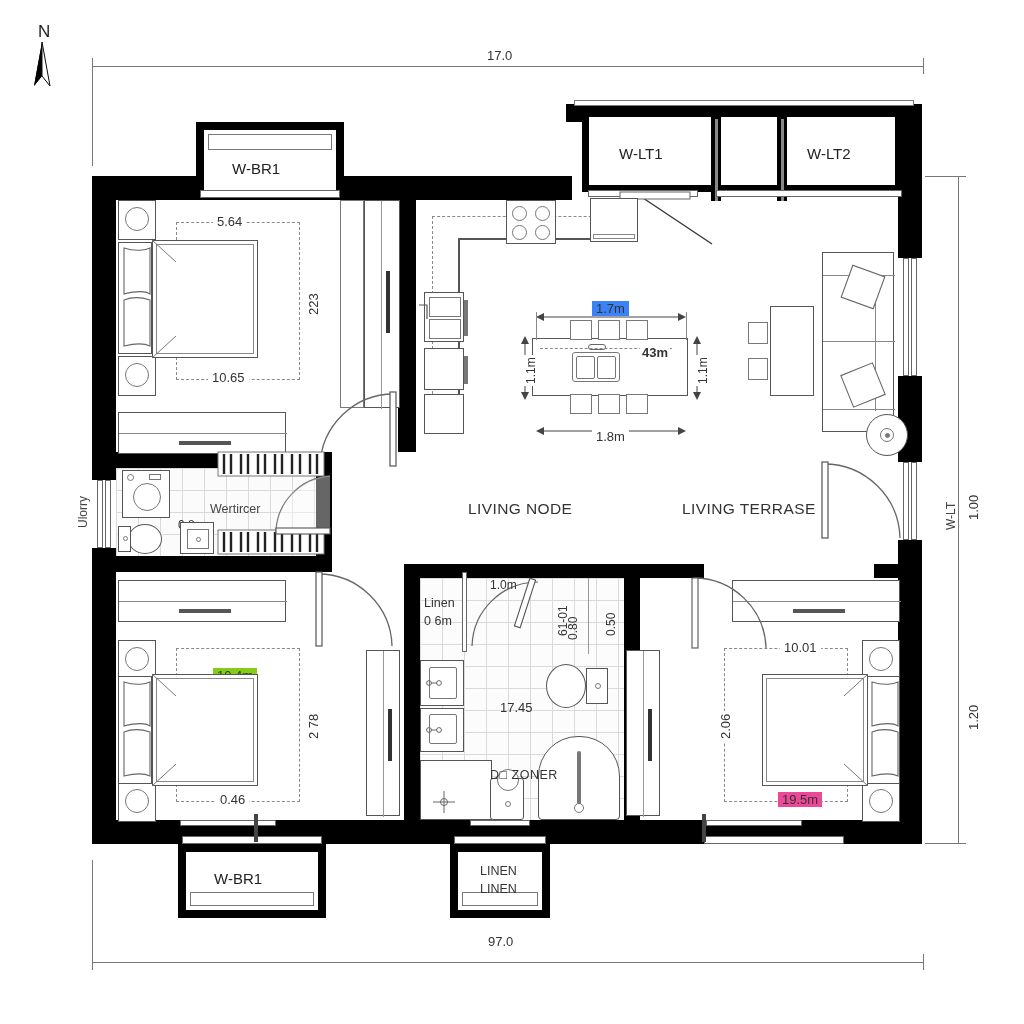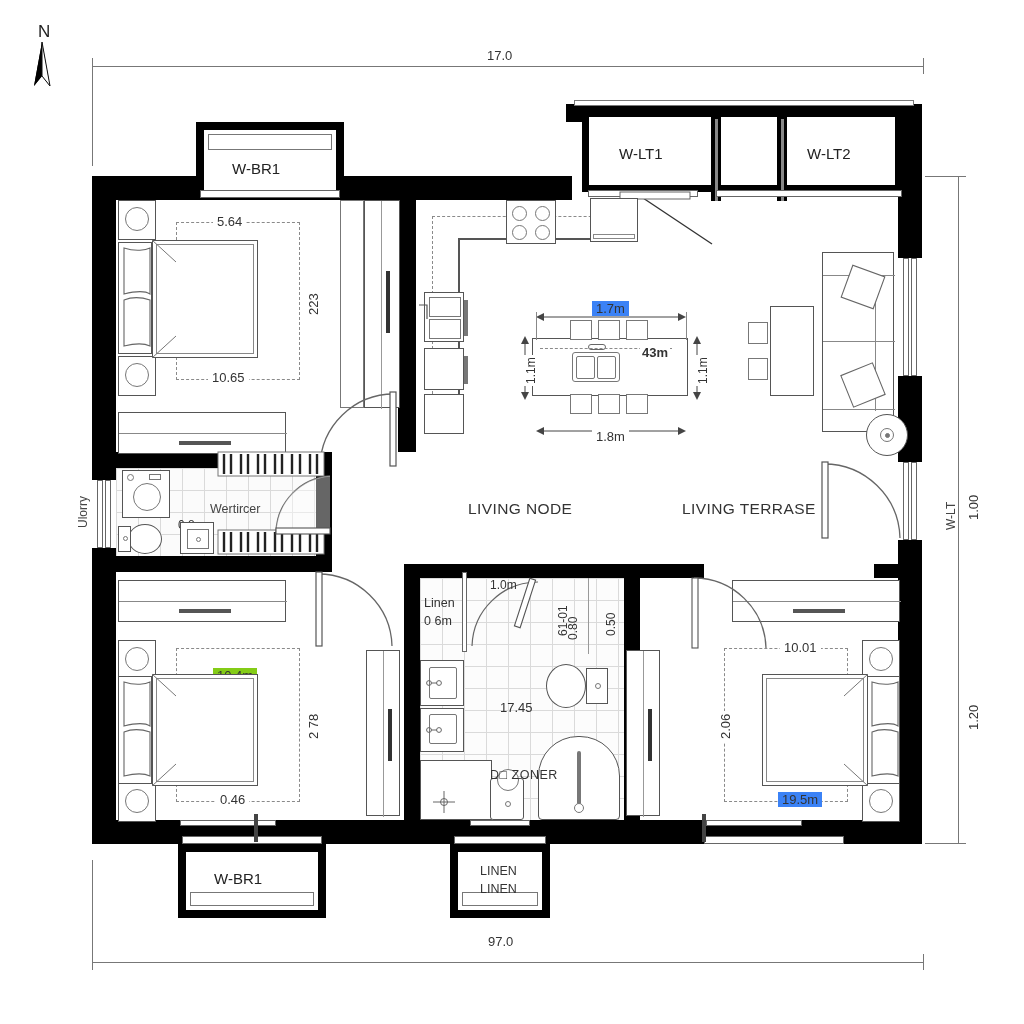--- a/index.html
+++ b/index.html
@@ -466,21 +466,21 @@
     <div class="fx2 circ" style="left:14px;top:22px;width:6px;height:6px;"></div>
   </div>
   <div class="t dim" style="left:500px;top:700px;">17.45</div>
   <div class="t tinylabel" style="left:490px;top:768px;letter-spacing:.5px;">D□ ZONER</div>
 
   <div class="abs" style="left:470px;top:820px;width:60px;height:6px;border:1px solid #666;background:#fff;"></div>
 
   <div class="dashbox" style="left:724px;top:648px;width:122px;height:152px;"></div>
   <div class="t dim" style="left:780px;top:640px;background:#fff;padding:0 4px;">10.01</div>
   <div class="t dim rot90" style="left:718px;top:742px;background:#fff;padding:0 3px;">2.06</div>
-  <div class="t dim" style="left:778px;top:792px;background:#3b82f6;padding:0 4px;">19.5m</div>
+  <div class="t dim" style="left:778px;top:792px;background:#ec4899;padding:0 4px;">19.5m</div>
 
   <div class="fx" style="left:862px;top:640px;width:38px;height:40px;">
     <div class="fx2 circ" style="left:6px;top:6px;width:24px;height:24px;"></div>
   </div>
   <div class="fx" style="left:862px;top:782px;width:38px;height:40px;">
     <div class="fx2 circ" style="left:6px;top:6px;width:24px;height:24px;"></div>
   </div>
   <div class="fx" style="left:866px;top:676px;width:34px;height:108px;"></div>
   <svg class="abs" style="left:870px;top:680px;width:30px;height:100px;">
     <path d="M2,2 C14,6 24,4 28,2 L28,46 C22,42 10,44 2,46 Z" fill="#fff" stroke="#666" stroke-width="1.1"></path>

